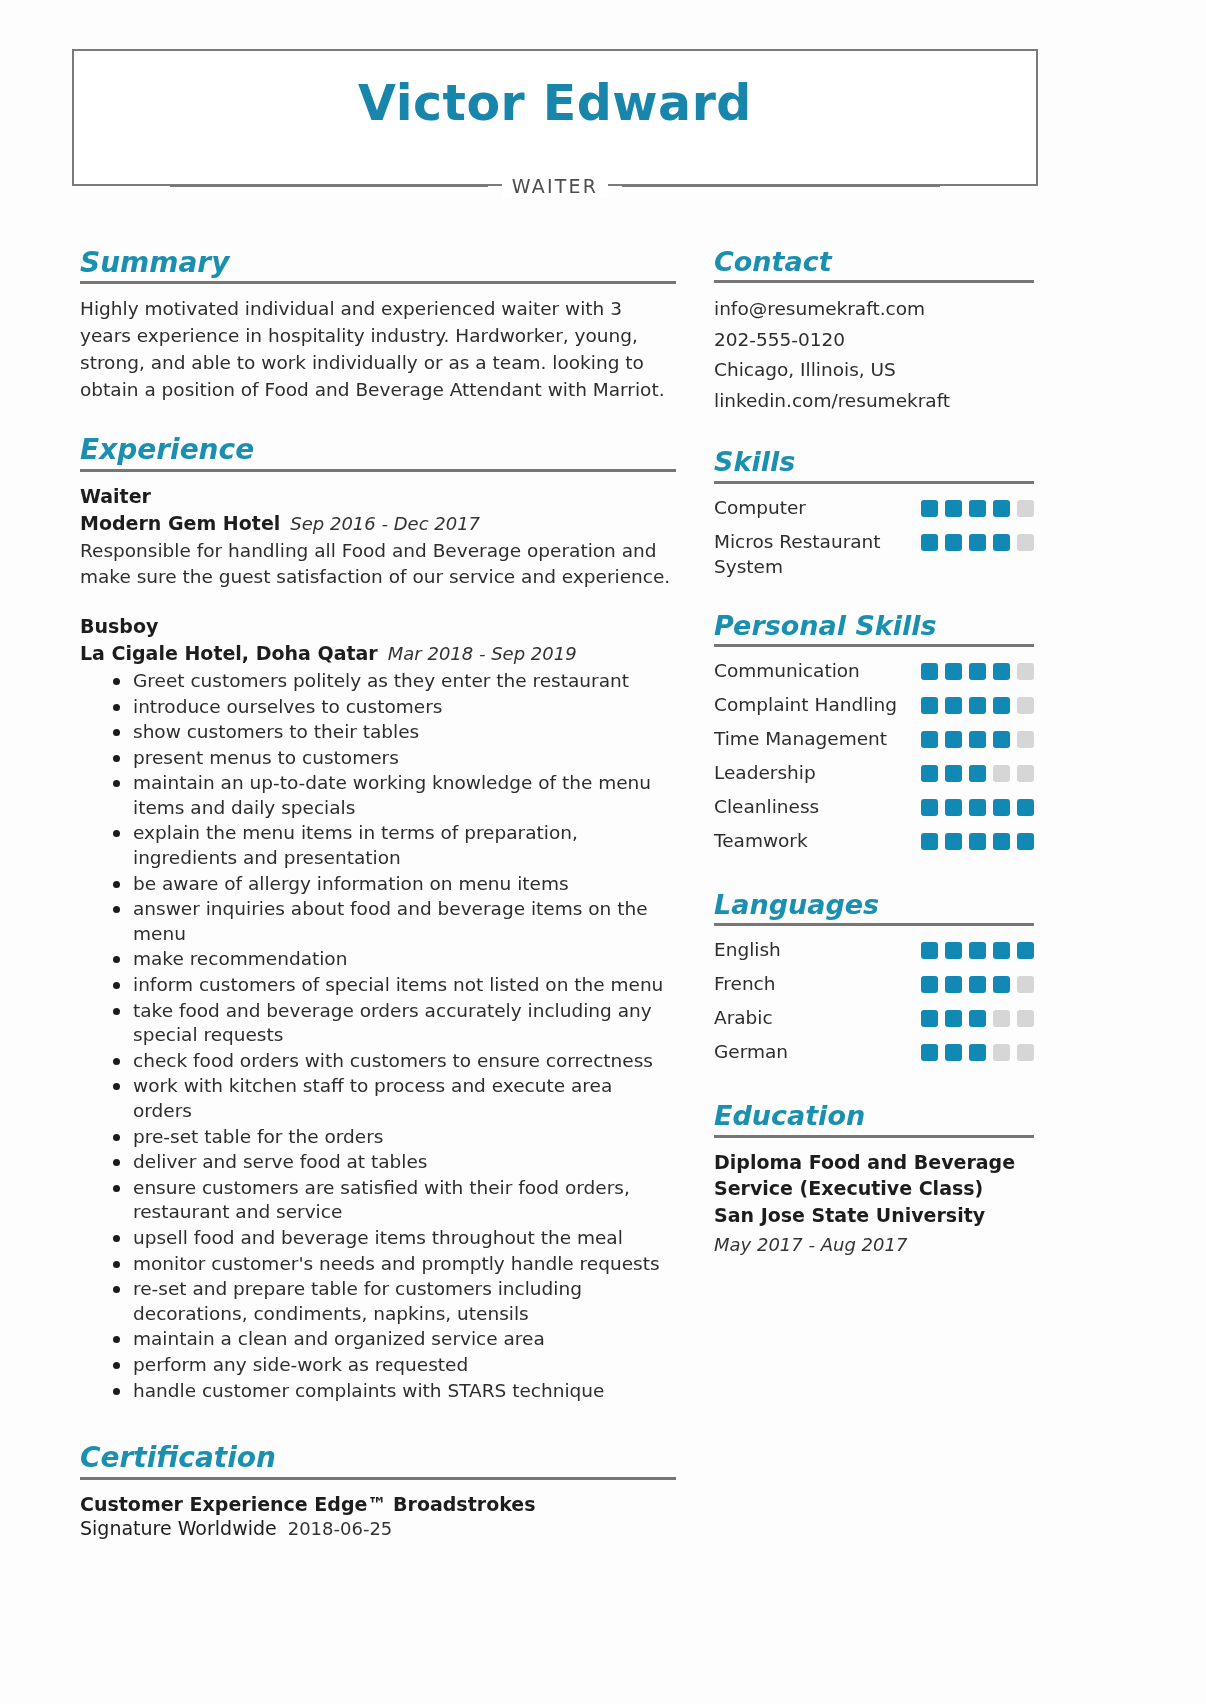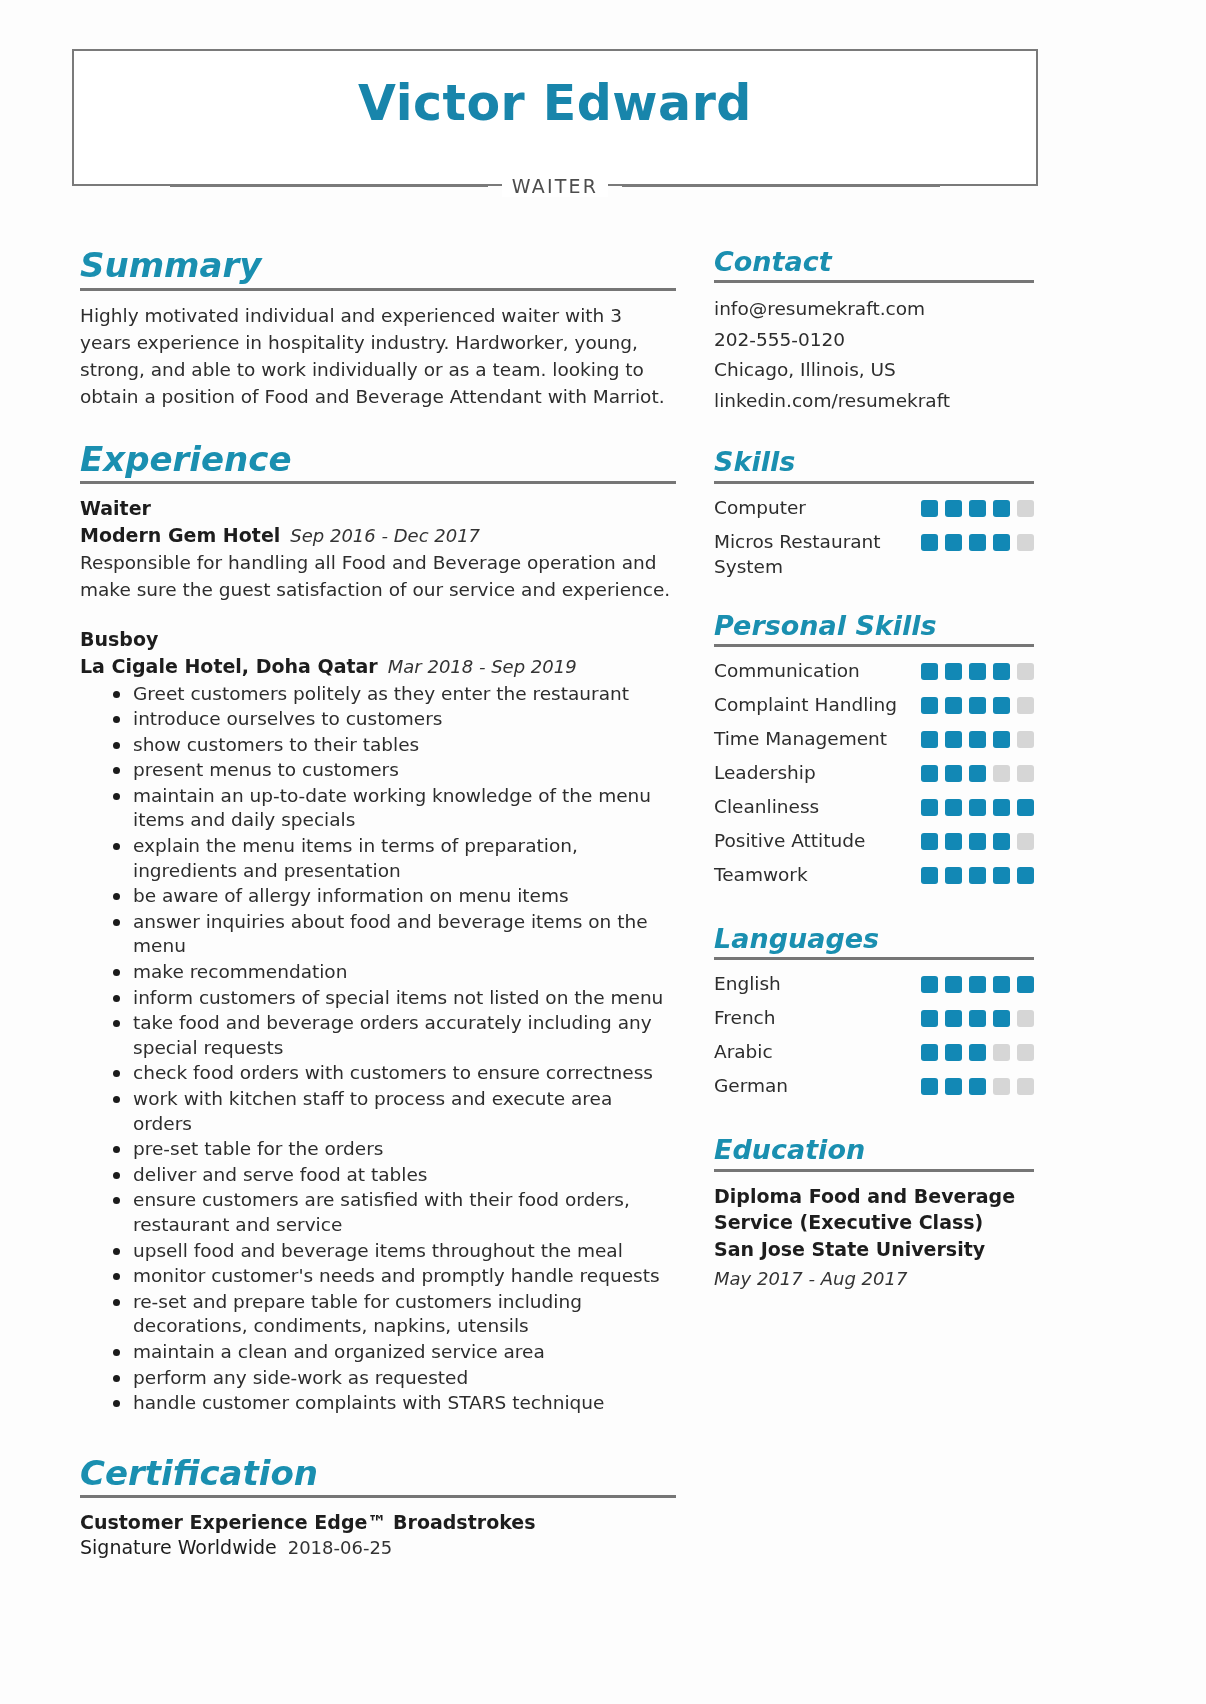--- a/index.html
+++ b/index.html
@@ -76,21 +76,21 @@
   }
   .col-right {
     position: absolute;
     left: 714px;
     top: 248px;
     width: 320px;
   }
 
   .section { margin-bottom: 18px; }
   .sec-title {
-    font-size: 34px;
+    font-size: 28px;
     font-weight: bold;
     font-style: italic;
     color: #1a8fb0;
     line-height: 1.05;
     margin: 0 0 4px 0;
   }
   .sec-rule {
     height: 3px;
     background: #767676;
     margin-bottom: 11px;
@@ -420,30 +420,20 @@
             <div class="rate-label">Cleanliness</div>
             <div class="squares">
               <span class="sq on"></span>
               <span class="sq on"></span>
               <span class="sq on"></span>
               <span class="sq on"></span>
               <span class="sq on"></span>
             </div>
           </div>
           <div class="rate-row">
-            <div class="rate-label">Positive Attitude</div>
-            <div class="squares">
-              <span class="sq on"></span>
-              <span class="sq on"></span>
-              <span class="sq on"></span>
-              <span class="sq on"></span>
-              <span class="sq"></span>
-            </div>
-          </div>
-          <div class="rate-row">
             <div class="rate-label">Teamwork</div>
             <div class="squares">
               <span class="sq on"></span>
               <span class="sq on"></span>
               <span class="sq on"></span>
               <span class="sq on"></span>
               <span class="sq on"></span>
             </div>
           </div>
         </div>

